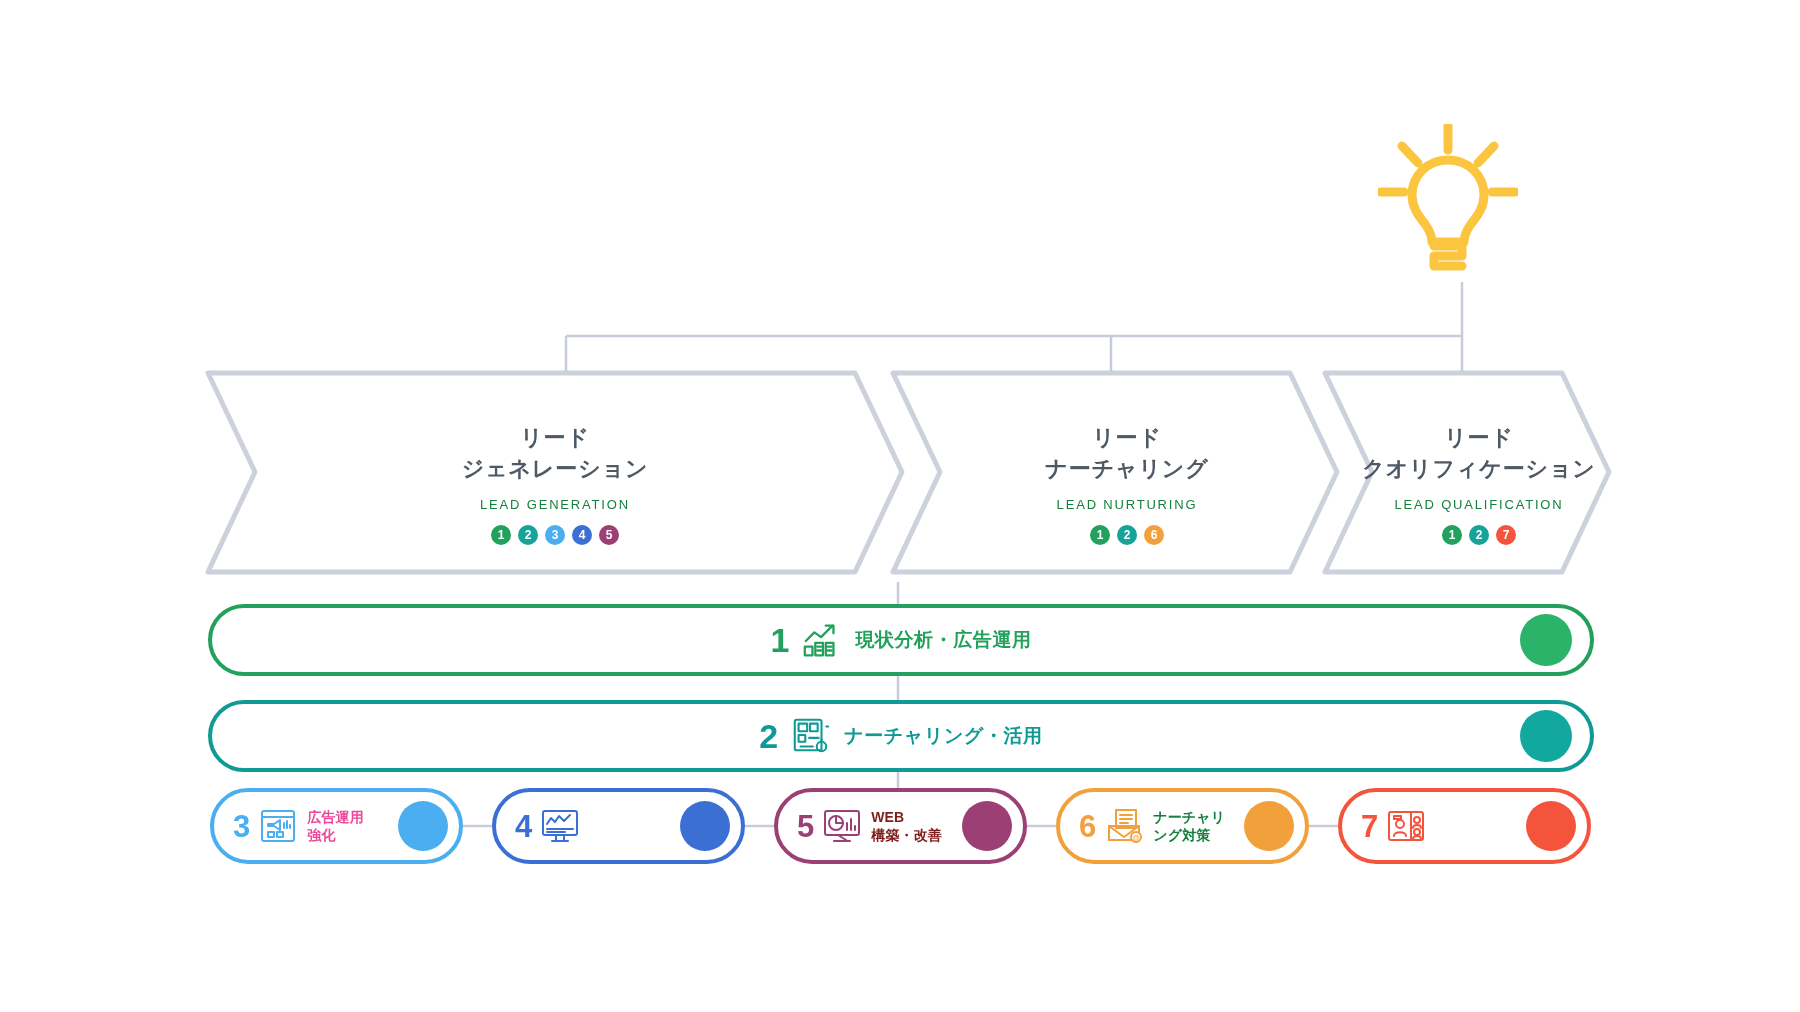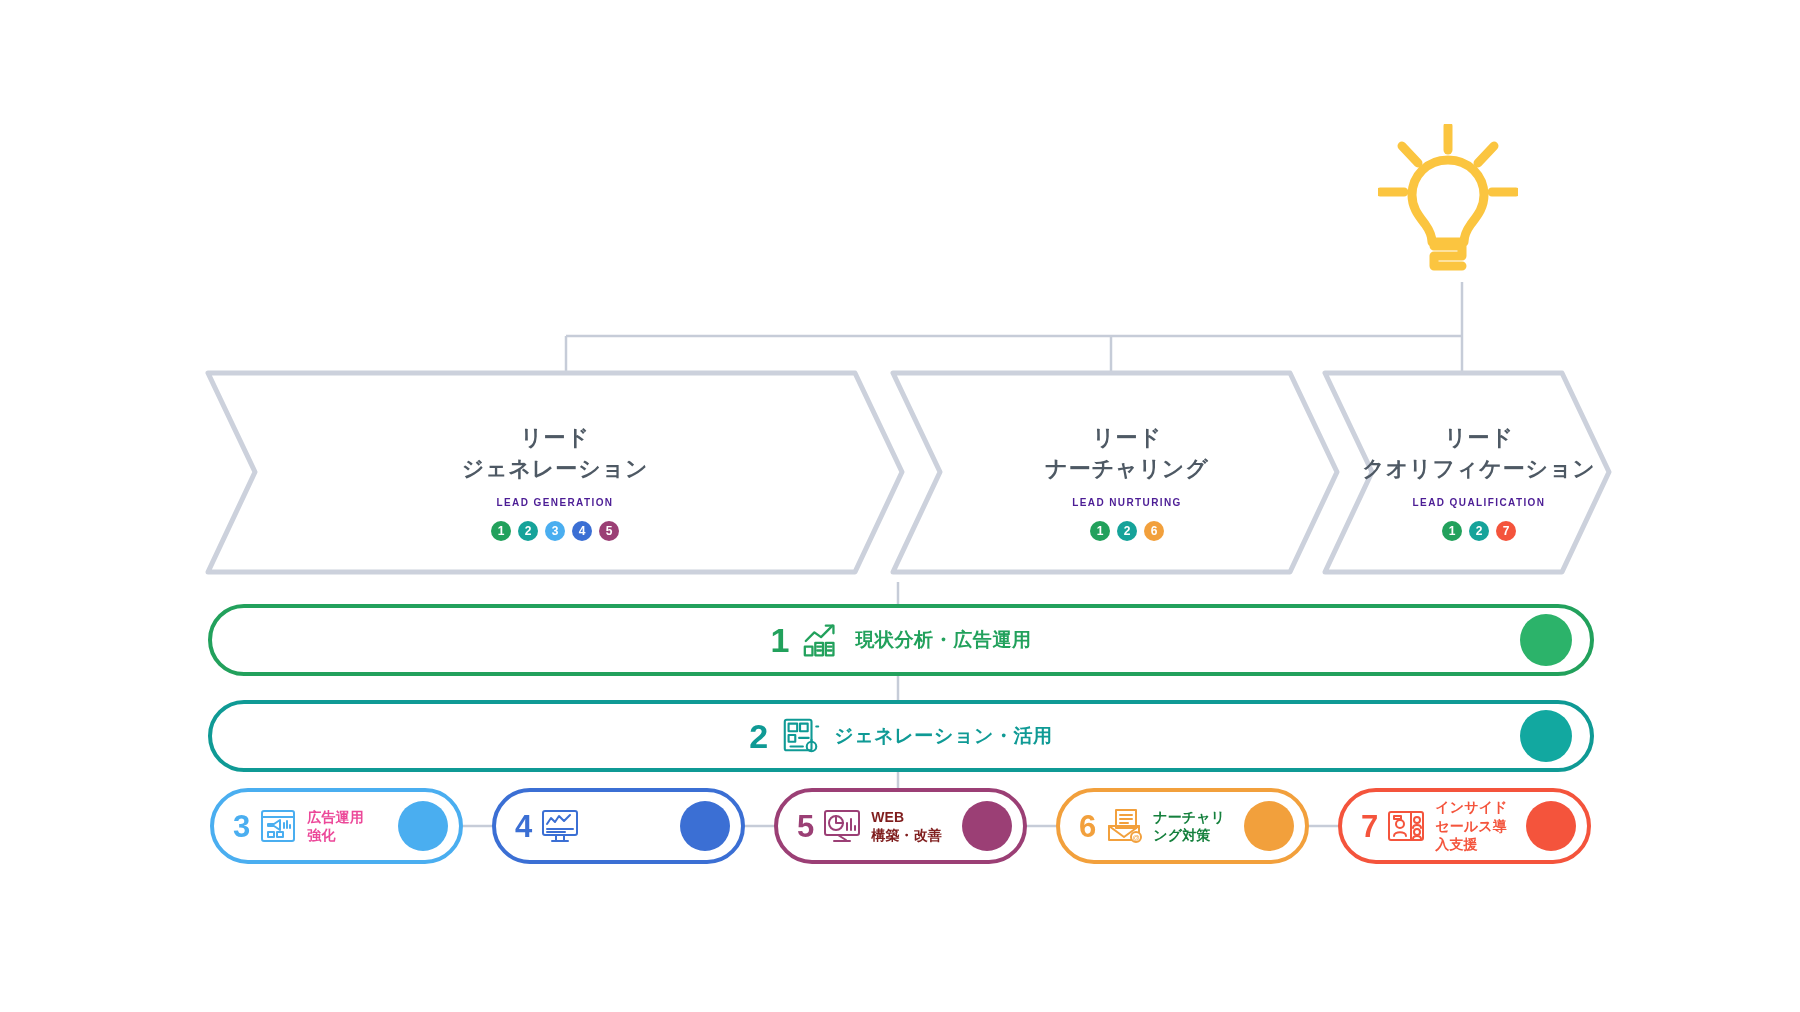--- a/index.html
+++ b/index.html
@@ -38,21 +38,21 @@
     position:absolute;left:0;top:0;width:100%;height:100%;
     display:flex;flex-direction:column;align-items:center;justify-content:flex-start;
     padding-top:52px;box-sizing:border-box;
   }
   .chev-jp{
     font-size:22px;font-weight:bold;color:#4e5964;line-height:1.42;
     text-align:center;letter-spacing:.04em;white-space:pre-line;
   }
   .chev-en{
     margin-top:13px;
-    font-size:10px;font-weight:bold;color:#4c1d95;
+    font-size:13px;font-weight:normal;color:#15803d;
     letter-spacing:.14em;text-align:center;
   }
   .badges{margin-top:13px;display:flex;gap:7px;}
   .badge{
     width:20px;height:20px;border-radius:50%;
     display:flex;align-items:center;justify-content:center;
     color:#fff;font-size:12px;font-weight:bold;line-height:1;
   }
   .badge span{display:block;transform:translateY(-.5px);}
 
@@ -247,21 +247,21 @@
             <rect x="21" y="9" width="8" height="8"></rect>
             <rect x="9" y="21" width="7" height="7"></rect>
             <line x1="20" y1="24" x2="30" y2="24"></line>
             <line x1="11" y1="33" x2="24" y2="33"></line>
             <circle cx="33" cy="33" r="5"></circle>
             <line x1="33" y1="26" x2="33" y2="28"></line>
             <line x1="38" y1="12" x2="40" y2="12"></line>
           </g>
         </svg>
       </span>
-      <div class="pill-label" style="color:#0f9a95">ジェネレーション・活用</div>
+      <div class="pill-label" style="color:#0f9a95">ナーチャリング・活用</div>
     </div>
     <div class="pill-dot" style="background:#12a8a0"></div>
   </div>
 
   <div class="card" style="left:210px;border-color:#4aaef0;">
     <div class="card-num" style="color:#4aaef0">3</div>
     <span class="card-icon">
       <svg viewBox="0 0 40 40" width="40" height="40" aria-hidden="true">
         <g fill="none" stroke="#4aaef0" stroke-width="2" stroke-linecap="round" stroke-linejoin="round">
           <rect x="4" y="5" width="32" height="30" rx="2"></rect>
@@ -350,19 +350,16 @@
           <circle cx="14" cy="18" r="4"></circle>
           <path d="M8 30 C8 25 20 25 20 30"></path>
           <rect x="8" y="10" width="7" height="3"></rect>
           <circle cx="31" cy="14" r="3"></circle>
           <path d="M27 22 C27 18 35 18 35 22"></path>
           <circle cx="31" cy="26" r="3"></circle>
           <path d="M27 33 C27 29 35 29 35 33"></path>
         </g>
       </svg>
     </span>
-    <div class="card-label" style="color:#f4543c">インサイド
-セールス導
-入支援</div>
     <div class="card-dot" style="background:#f4543c"></div>
   </div>
 
 </div>
 
 </body></html>

